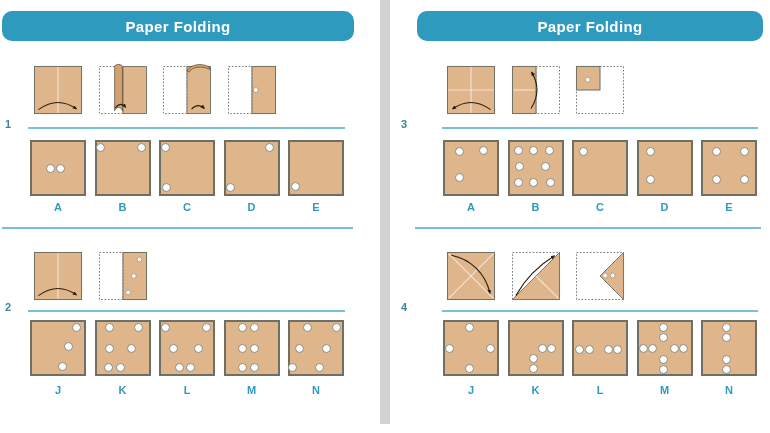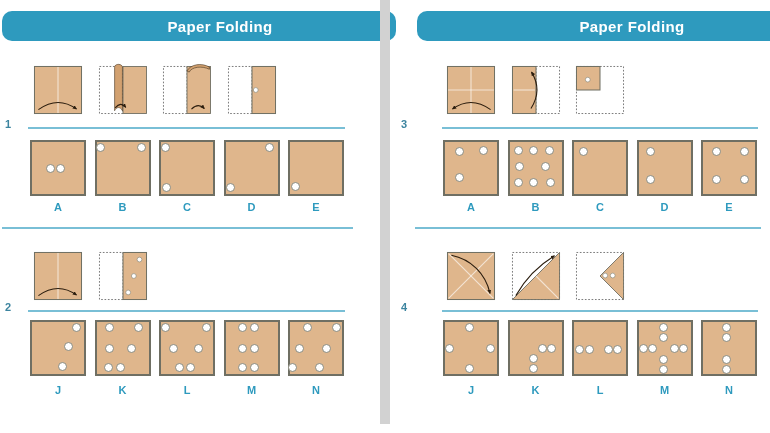--- a/index.html
+++ b/index.html
@@ -6,21 +6,21 @@
   .page{
     position:relative;width:770px;height:433px;background:#fff;overflow:hidden;
     font-family:"Liberation Sans",sans-serif;
   }
   .panel{position:absolute;top:0;width:378px;height:433px;}
   .panel-left{left:0;}
   .panel-right{left:392px;}
   .divider{position:absolute;left:380px;top:0;width:10px;height:424px;background:#d2d2d2;}
   .banner{
     position:absolute;top:11px;height:30px;border-radius:10px;
-    display:flex;align-items:center;justify-content:center;padding-left:42px;
+    display:flex;align-items:center;justify-content:center;
   }
   .panel-left .banner{left:2px;width:352px;}
   .panel-right .banner{left:25px;width:346px;}
   .banner-text{color:#fff;font-size:15px;font-weight:bold;letter-spacing:.4px;}
   .questions{position:absolute;left:0;top:0;width:100%;height:100%;}
   .qnum{position:absolute;font-size:11px;font-weight:bold;}
   .rule{position:absolute;height:2px;}
   .step{position:absolute;}
   .opt{position:absolute;}
   .opt-square{position:absolute;left:0;top:0;box-sizing:border-box;}

